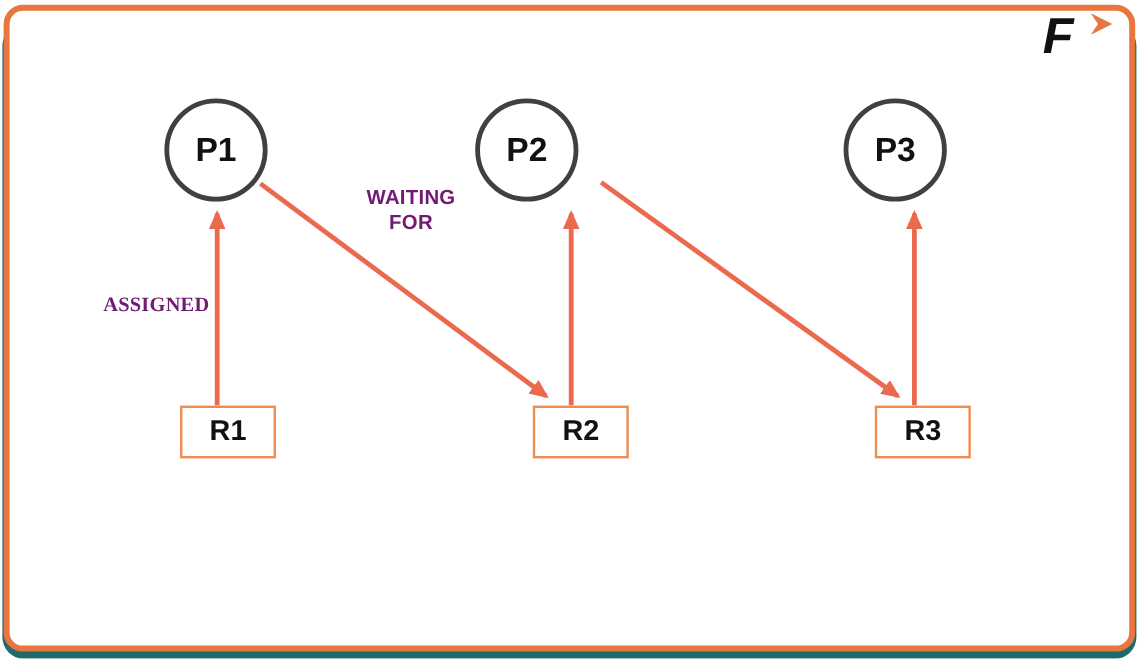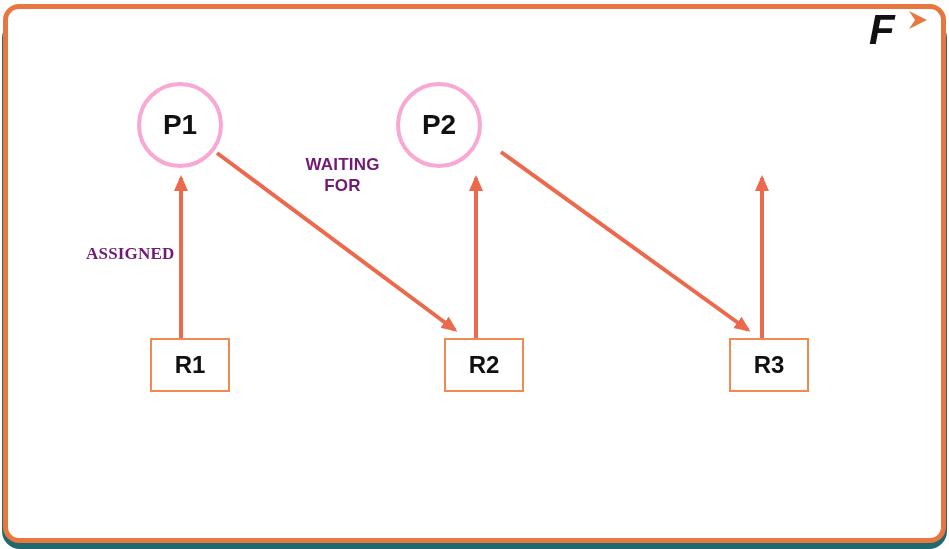--- a/index.html
+++ b/index.html
@@ -6,28 +6,28 @@
   .stage { position:relative; width:949px; height:549px; background:#ffffff; overflow:hidden; }
 
   .shadow-layer { position:absolute; left:2px; right:2px; top:20px; bottom:0;
                   border-radius:18px; background:#20696E; }
   .frame { position:absolute; left:3px; right:3px; top:4px; bottom:6px;
            border:5px solid #E8773F; border-radius:16px; background:#ffffff; }
 
   .arrows { position:absolute; left:0; top:0; }
 
   .process { position:absolute; width:86px; height:86px; box-sizing:border-box;
-             border:4px solid #f9a8d4; border-radius:50%; background:#ffffff;
+             border:4px solid #404040; border-radius:50%; background:#ffffff;
              display:flex; align-items:center; justify-content:center;
              font-size:28px; font-weight:bold; color:#111111; }
   .p1 { left:137px; top:82px; }
   .p2 { left:396px; top:82px; }
   .p3 { left:703px; top:82px; }
 
-  .resource { position:absolute; width:80px; height:54px; box-sizing:border-box;
+  .resource { position:absolute; width:80px; height:44px; box-sizing:border-box;
               border:2px solid #EF8A50; background:#ffffff;
               display:flex; align-items:center; justify-content:center;
               font-size:24px; font-weight:bold; color:#111111; }
   .r1 { left:150px; top:338px; }
   .r2 { left:444px; top:338px; }
   .r3 { left:729px; top:338px; }
 
   .edge-label { position:absolute; font-size:17px; font-weight:bold; color:#701a75;
                 letter-spacing:0.2px; }
   .lbl-assigned { left:86px; top:244px;font-family:Liberation Serif, serif; }
@@ -55,20 +55,23 @@
     <line x1="501" y1="152" x2="748" y2="330" stroke="#EB6A4D" stroke-width="4" marker-end="url(#ah)"></line>
     <line x1="762" y1="338" x2="762" y2="178" stroke="#EB6A4D" stroke-width="4" marker-end="url(#ah)"></line>
   </svg>
 
   <div class="process p1">
     <span>P1</span>
   </div>
   <div class="process p2">
     <span>P2</span>
   </div>
+  <div class="process p3">
+    <span>P3</span>
+  </div>
 
   <div class="resource r1">
     <span>R1</span>
   </div>
   <div class="resource r2">
     <span>R2</span>
   </div>
   <div class="resource r3">
     <span>R3</span>
   </div>

